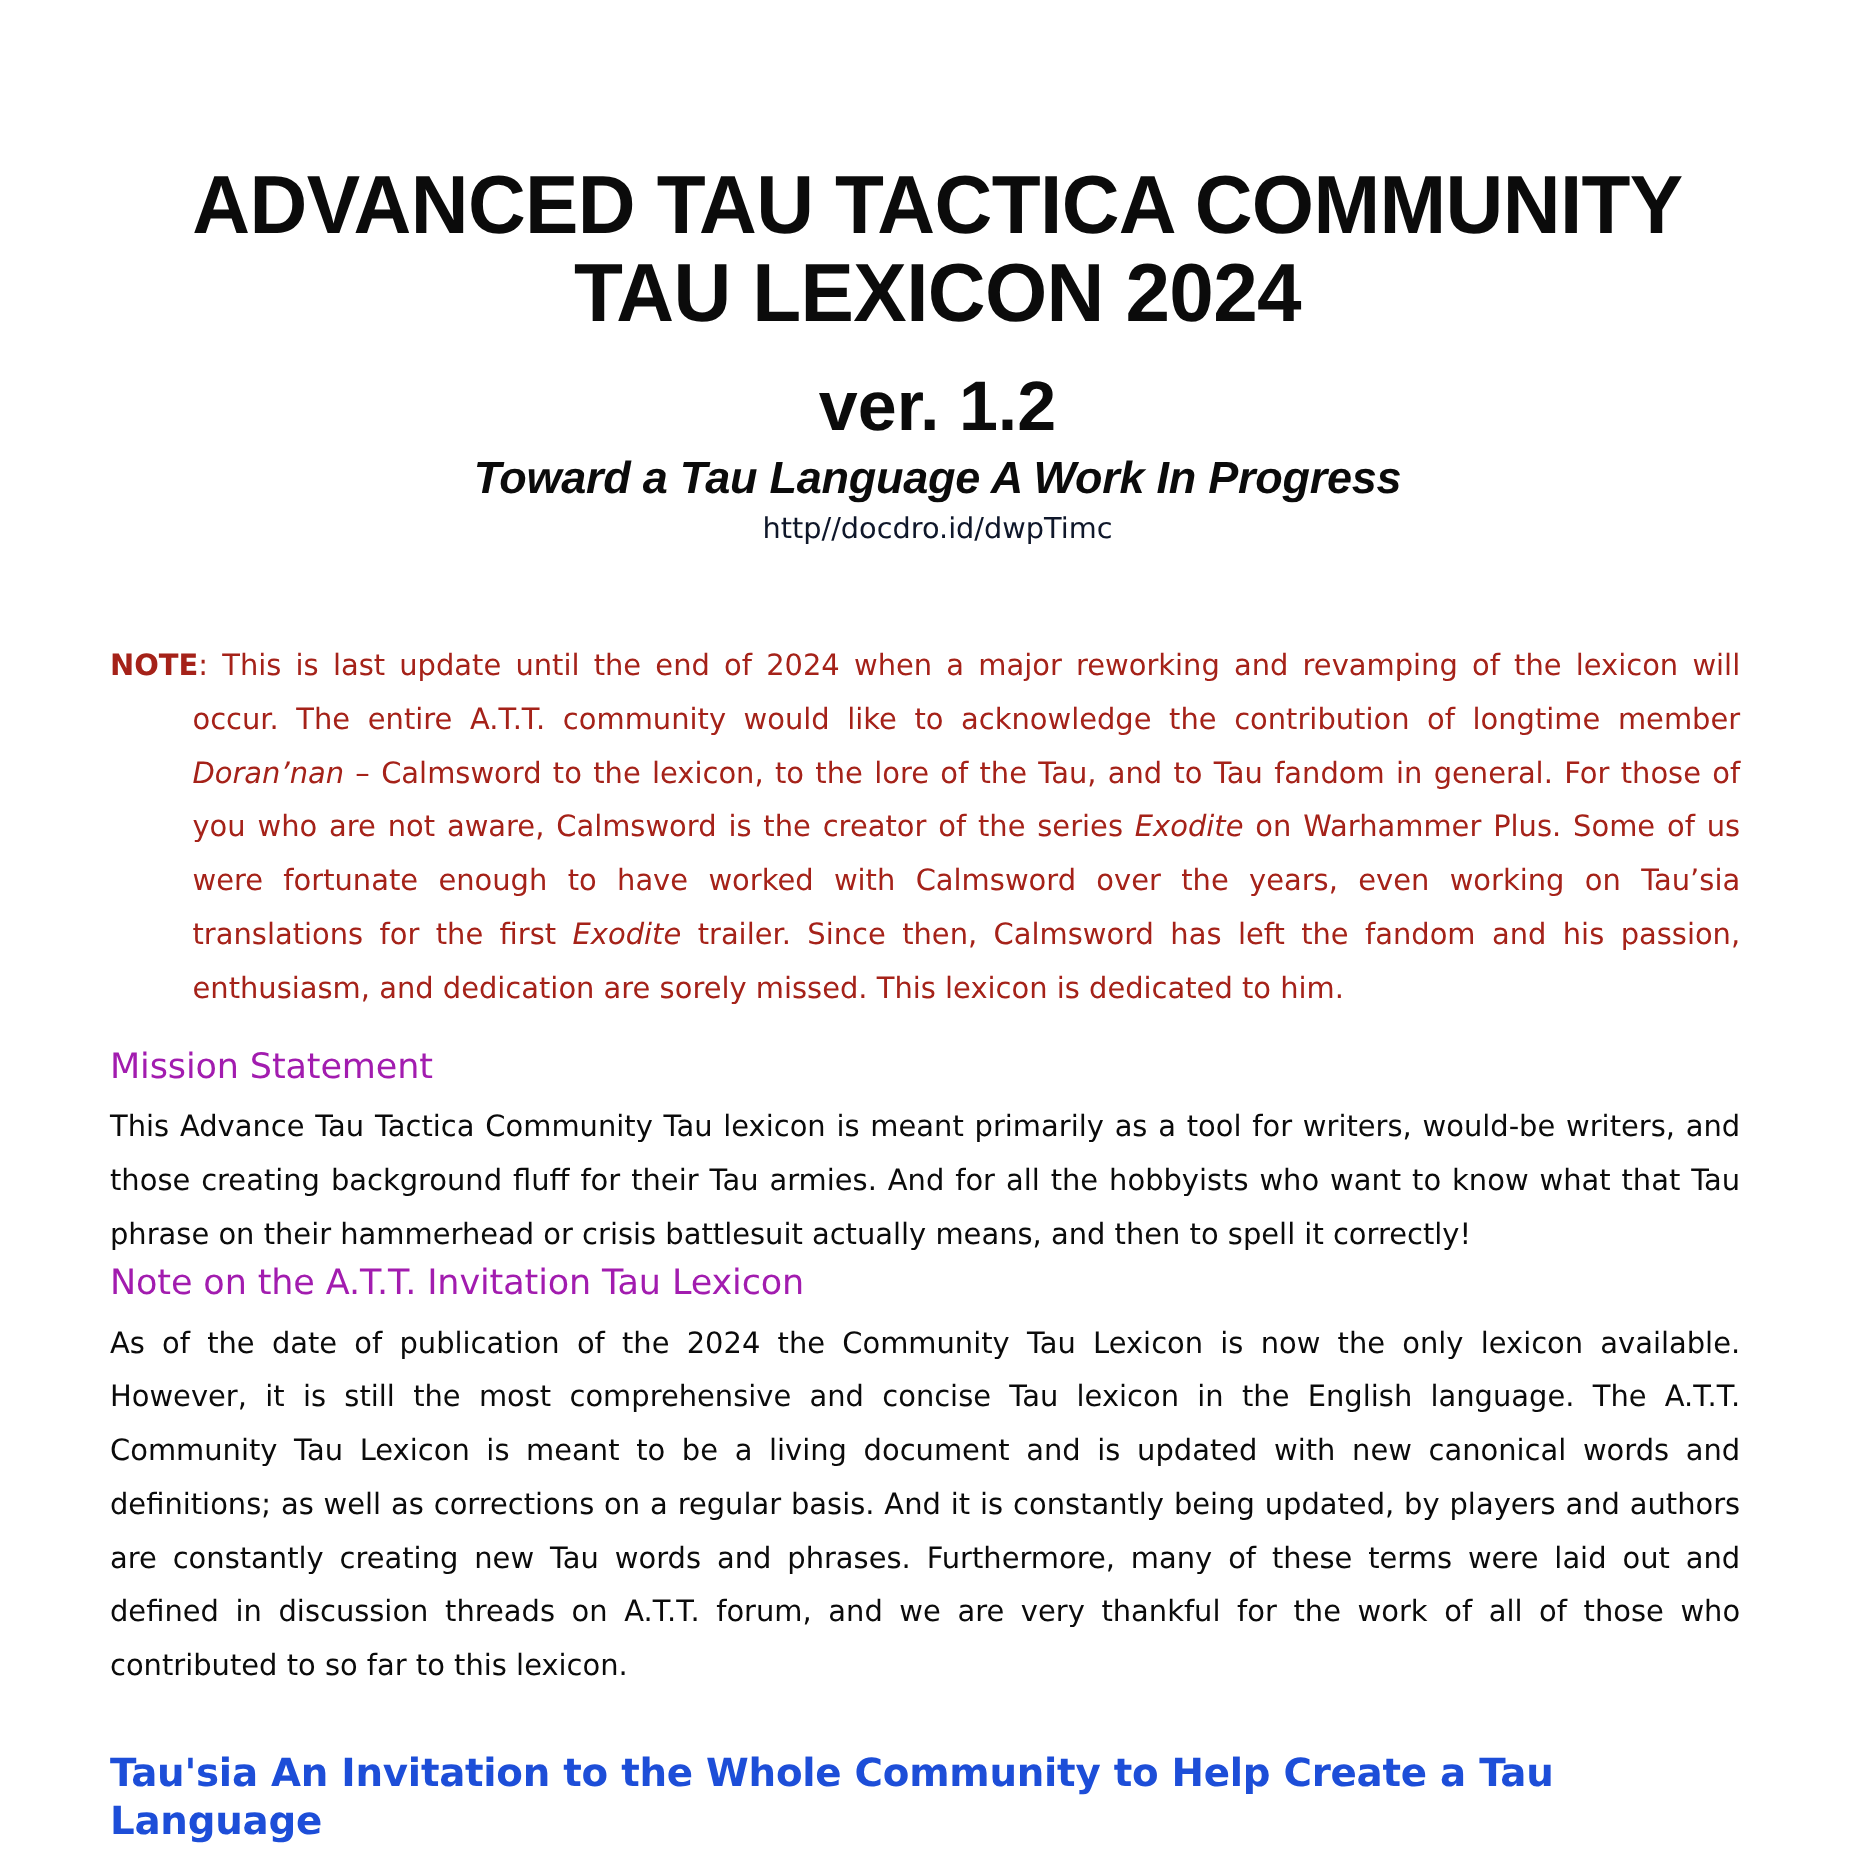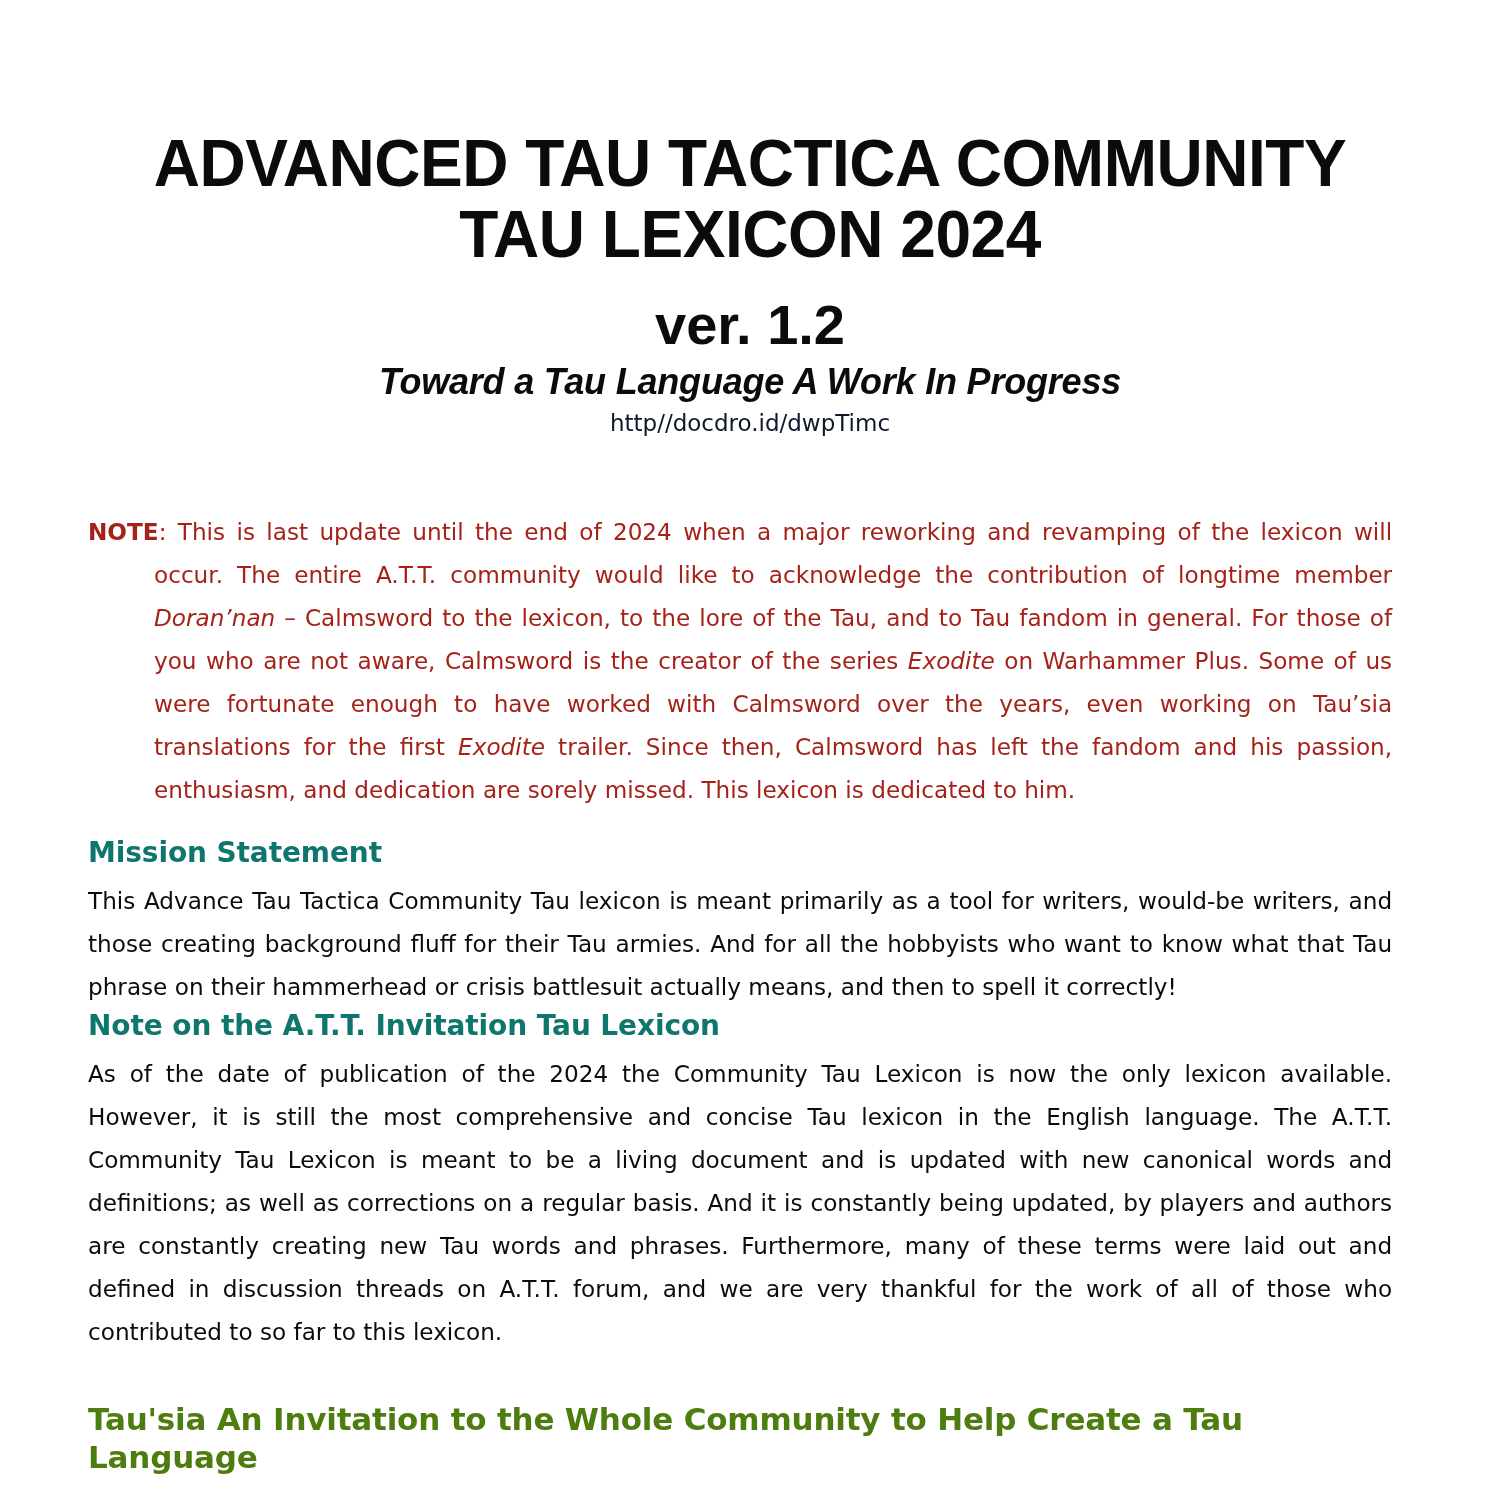--- a/index.html
+++ b/index.html
@@ -87,25 +87,25 @@
   .note-block .note-label {
     font-weight: bold;
   }
   .note-block em,
   .body-par em {
     font-style: italic;
   }
 
   h2.section-heading {
     font-family: "DejaVu Sans", sans-serif;
-    font-weight: bold;
+    font-weight: normal;
     font-size: 28px;
     line-height: 34px;
     margin: 0;
-    color: #0f766e;
+    color: #a21caf;
     letter-spacing: -0.1px;
   }
   .sec-mission { margin-top: 66px; }
   .sec-note    { margin-top: 44px; }
 
   .body-par {
     font-family: "DejaVu Sans", sans-serif;
     font-size: 23.5px;
     line-height: 43px;
     color: #0b0b0b;
@@ -115,21 +115,21 @@
     transform: scaleX(0.985);
     transform-origin: left top;
   }
 
   h2.invite-heading {
     font-family: "DejaVu Sans", sans-serif;
     font-weight: bold;
     font-size: 31px;
     line-height: 38px;
     margin: 46px 0 0 0;
-    color: #4d7c0f;
+    color: #1d4ed8;
     letter-spacing: -0.2px;
   }
 </style>
 </head>
 <body>
 
 <div class="page">
 
   <div class="title-block">
     <h1 class="doc-title">

